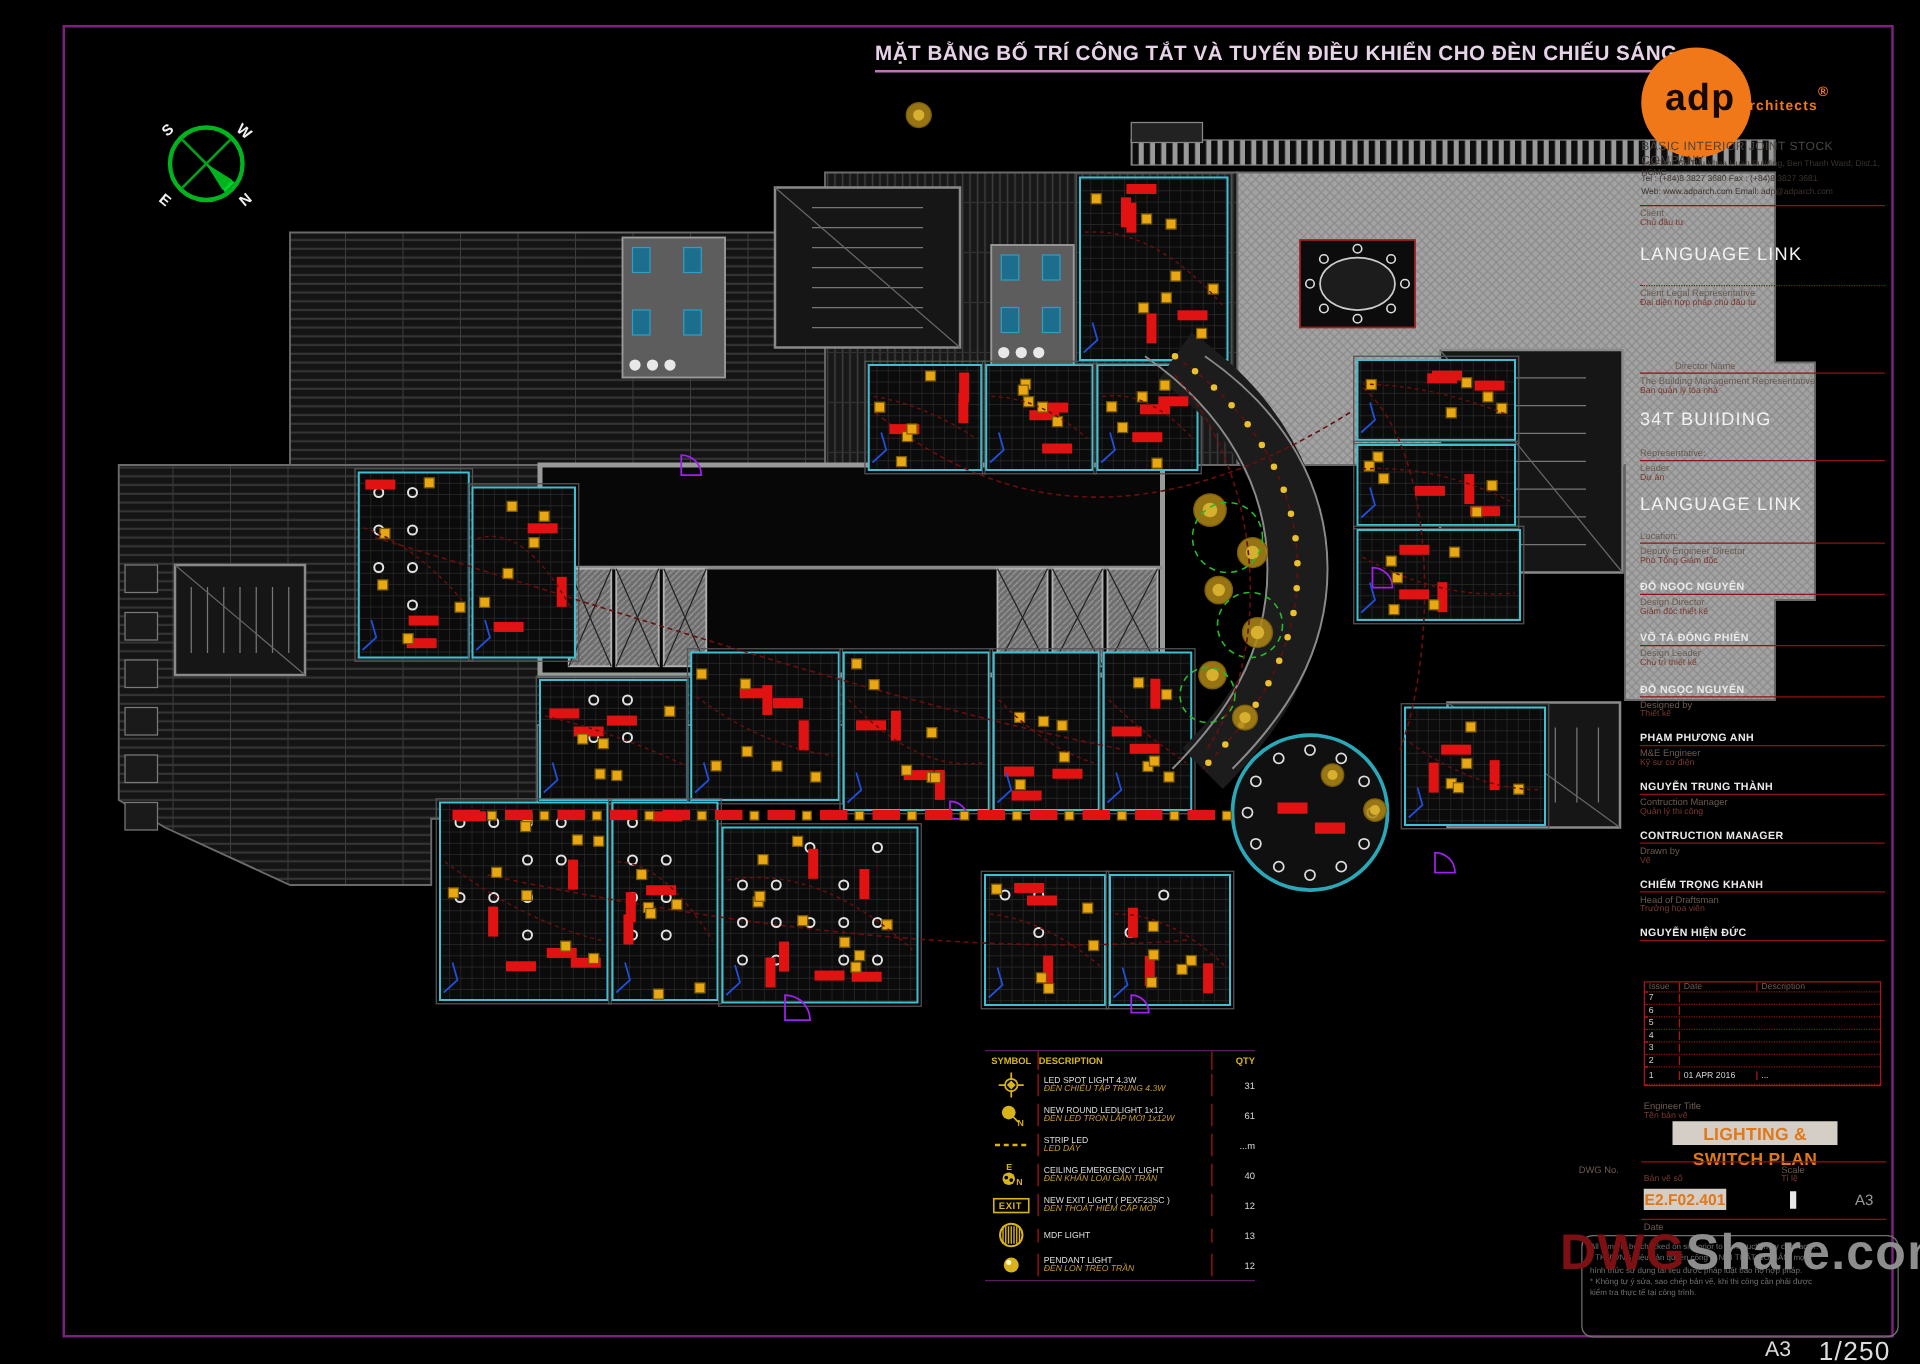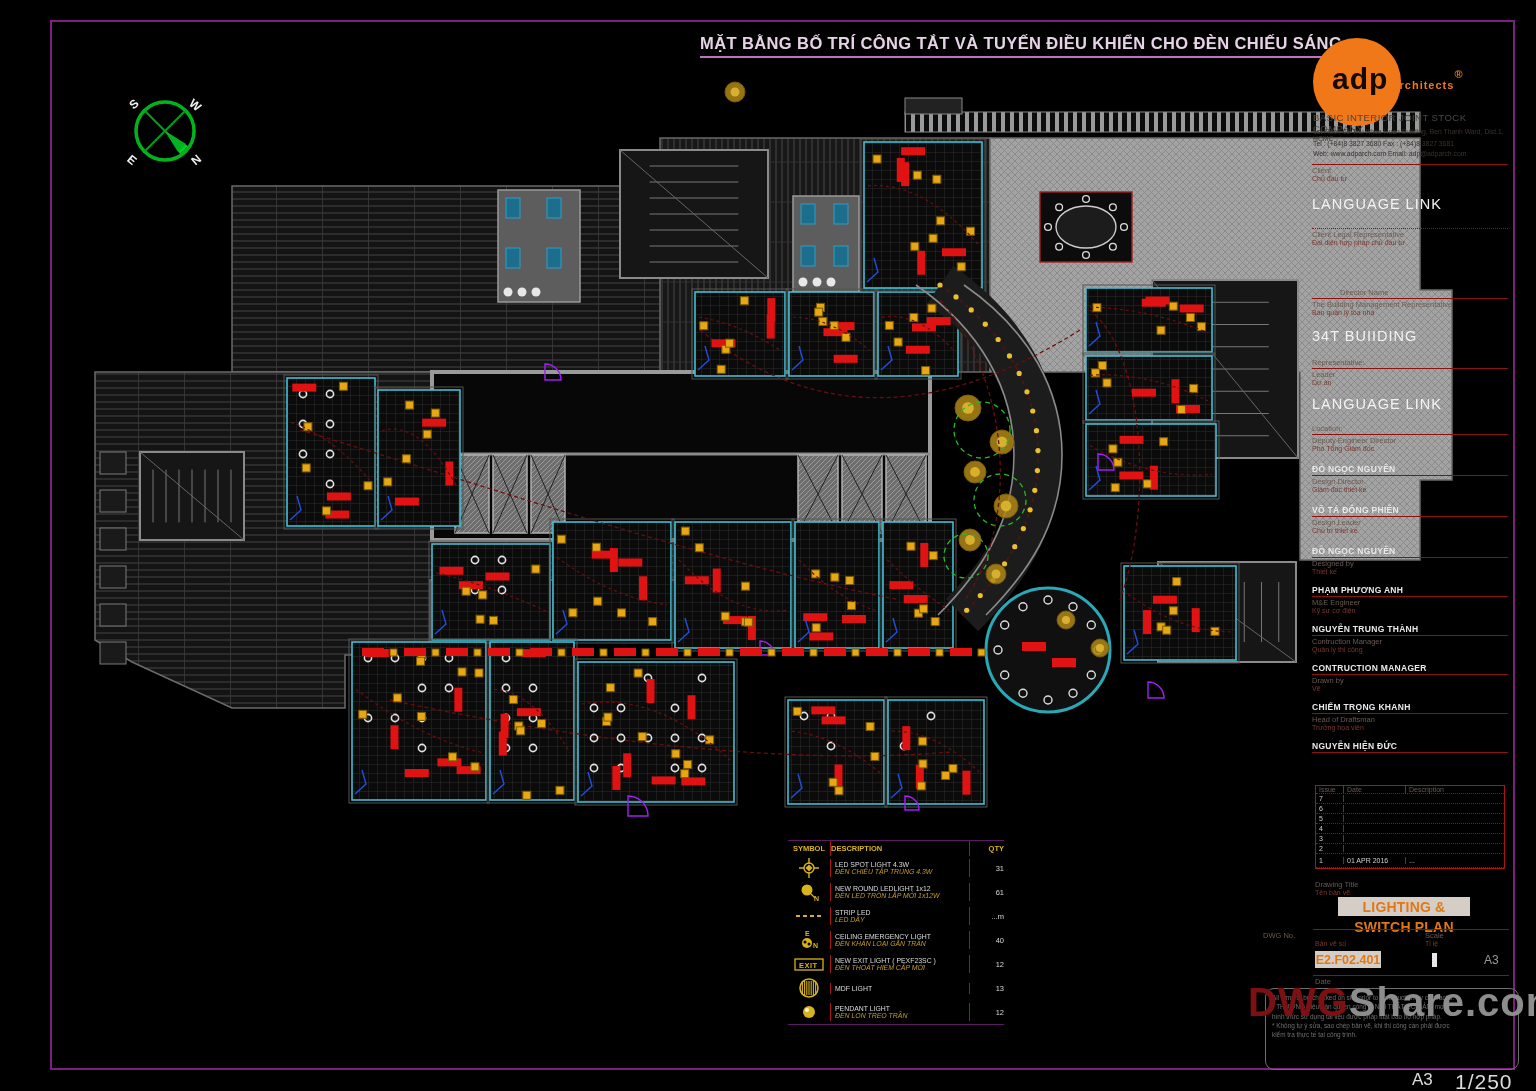--- a/index.html
+++ b/index.html
@@ -719,21 +719,21 @@
         <div class="rev-c2"></div>
         <div class="rev-c3"></div>
       </div>
       <div class="rev-row" style="height: 13px;">
         <div class="rev-c1">1</div>
         <div class="rev-c2">01 APR 2016</div>
         <div class="rev-c3">...</div>
       </div>
     </div>
 
-  <div class="abs tb-label" style="left:1315px;top:880px">Drawing Title</div>
+  <div class="abs tb-label" style="left:1315px;top:880px">Engineer Title</div>
   <div class="abs tb-label-vn" style="left:1315px;top:889px">Tên bản vẽ</div>
   <div id="drawing-title-box" class="abs hl-box">LIGHTING &amp; SWITCH PLAN</div>
   <div class="abs redline" style="left:1313px;top:928px;width:196px"></div>
   <div class="abs tb-label" style="left:1263px;top:931px">DWG No.</div>
   <div class="abs tb-label-vn" style="left:1315px;top:940px">Bản vẽ số</div>
   <div class="abs tb-label" style="left:1425px;top:931px">Scale</div>
   <div class="abs tb-label-vn" style="left:1425px;top:940px">Tỉ lệ</div>
   <div id="dwgno-box" class="abs hl-box">E2.F02.401</div>
   <div id="scale-bar" class="abs"></div>
   <div id="paper-size" class="abs">A3</div>

